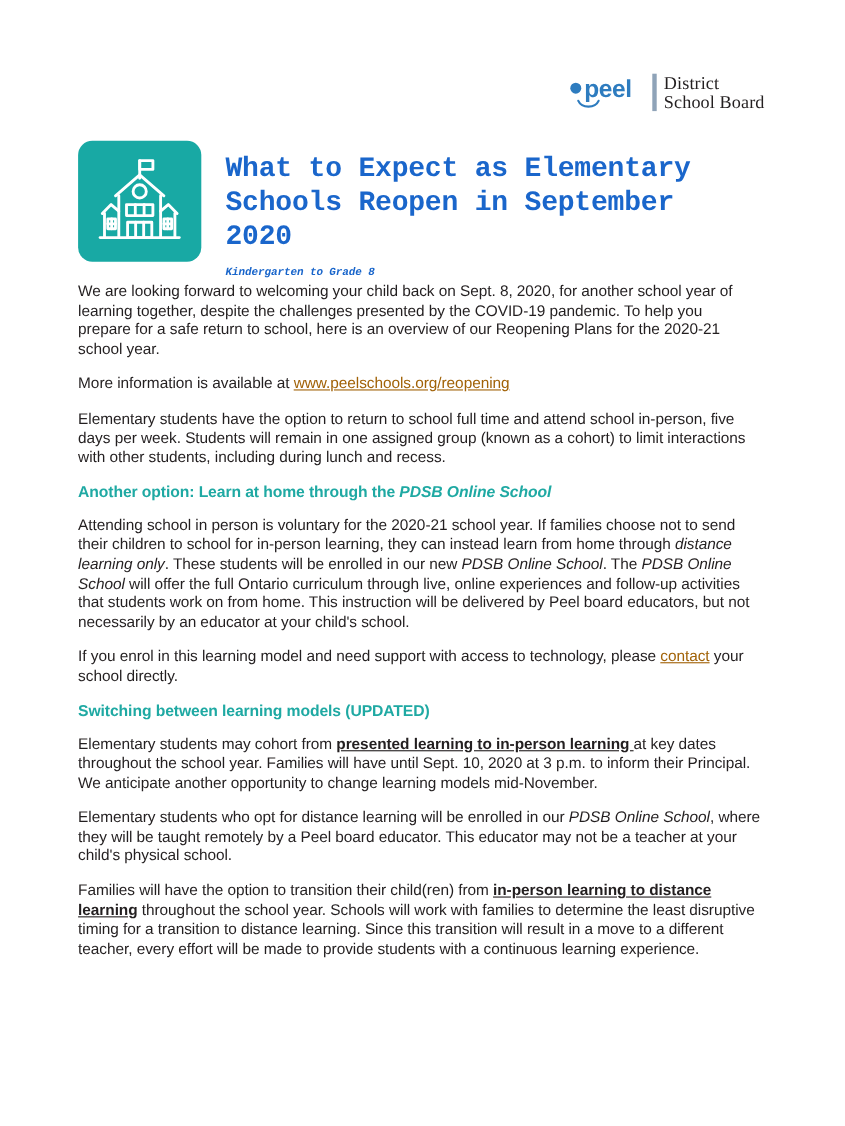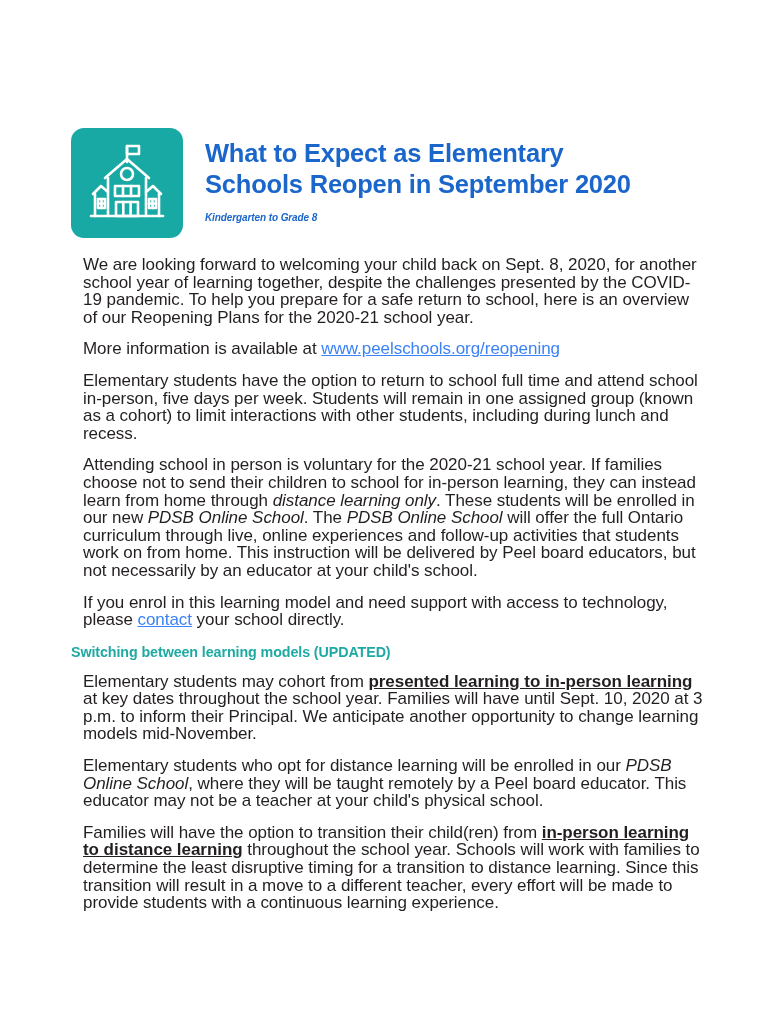--- a/index.html
+++ b/index.html
@@ -52,20 +52,21 @@
   .logo-words span { display: block; white-space: nowrap; }
 
   
   .header {
     position: absolute;
     top: 128px;
     left: 71px;
     width: 625px;
     display: flex;
     align-items: flex-start;
+    font-family: Liberation Mono, monospace;
   }
   .header-icon {
     width: 112px;
     height: 110px;
     background: #18a9a4;
     border-radius: 13px;
     flex: 0 0 auto;
     display: flex;
     align-items: center;
     justify-content: center;
@@ -93,22 +94,22 @@
 
   
   .content {
     position: absolute;
     top: 256px;
     left: 71px;
     width: 622px;
   }
 
   p.para {
-    margin: 0 0 14px 12px;
-    font-size: 17px;
+    margin: 0 0 14px 0;
+    font-size: 14px;
     line-height: 17.6px;
     color: #231f20;
     letter-spacing: -0.05px;
   }
   p.para:last-child { margin-bottom: 0; }
 
   .intro { width: 614px; }
 
   h2.section-heading {
     margin: 14px 0 12px 0;
@@ -123,34 +124,46 @@
   }
 
   .indent {
     margin-left: 2px;
     width: 620px;
   }
 
   .gap-before { margin-top: 20px; }
 
   a.link {
-    color: #3b82f6;
+    color: #a16207;
     text-decoration: underline;
   }
   em { font-style: italic; }
   .bold-underline {
     font-weight: bold;
     text-decoration: underline;
   }
 </style>
 </head>
 <body>
 
 <div class="page">
 
+  <div class="logo-block">
+    <svg class="logo-mark" width="96" height="46" viewBox="0 0 96 46">
+      <circle cx="11" cy="18" r="6.5" fill="#2e7cbf"></circle>
+      <text x="21" y="28" font-family="Liberation Sans, sans-serif" font-size="29" font-weight="bold" fill="#2e7cbf" letter-spacing="-0.5">peel</text>
+      <path d="M14 33 C18 42, 34 42, 38 33" stroke="#2e7cbf" stroke-width="2.6" fill="none" stroke-linecap="round"></path>
+    </svg>
+    <div class="logo-divider"></div>
+    <div class="logo-words">
+      <span>District</span>
+      <span>School Board</span>
+    </div>
+  </div>
 
   <div class="header">
     <div class="header-icon">
       <svg width="80" height="82" viewBox="0 0 80 82">
         <g fill="none" stroke="#ffffff" stroke-width="2.6" stroke-linejoin="round" stroke-linecap="round">
 
           <line x1="40" y1="4" x2="40" y2="20"></line>
           <rect x="40" y="4" width="12" height="8"></rect>
 
           <path d="M18 36 L40 17 L62 36"></path>
@@ -193,20 +206,23 @@
   <div class="content">
 
     <p class="para intro">We are looking forward to welcoming your child back on Sept. 8, 2020, for another school year of learning together, despite the challenges presented by the COVID-19 pandemic. To help you prepare for a safe return to school, here is an overview of our Reopening Plans for the 2020-21 school year.</p>
 
     <p class="para">
       <span>More information is available at </span><a class="link" href="#">www.peelschools.org/reopening</a>
     </p>
 
     <p class="para indent">Elementary students have the option to return to school full time and attend school in-person, five days per week. Students will remain in one assigned group (known as a cohort) to limit interactions with other students, including during lunch and recess.</p>
 
+    <h2 class="section-heading gap-before">
+      <span>Another option: Learn at home through the </span><em>PDSB Online School</em>
+    </h2>
 
     <p class="para indent"><span>Attending school in person is voluntary for the 2020-21 school year. If families choose not to send their children to school for in-person learning, they can instead learn from home through </span><em>distance learning only</em><span>. These students will be enrolled in our new </span><em>PDSB Online School</em><span>. The </span><em>PDSB Online School</em><span> will offer the full Ontario curriculum through live, online experiences and follow-up activities that students work on from home. This instruction will be delivered by Peel board educators, but not necessarily by an educator at your child's school.</span></p>
 
     <p class="para indent"><span>If you enrol in this learning model and need support with access to technology, please </span><a class="link" href="#">contact</a><span> your school directly.</span></p>
 
     <h2 class="section-heading gap-before">Switching between learning models (UPDATED)</h2>
 
     <p class="para indent"><span>Elementary students may cohort from </span><span class="bold-underline">presented learning to in-person learning </span><span>at key dates throughout the school year. Families will have until Sept. 10, 2020 at 3 p.m. to inform their Principal. We anticipate another opportunity to change learning models mid-November.</span></p>
 
     <p class="para indent"><span>Elementary students who opt for distance learning will be enrolled in our </span><em>PDSB Online School</em><span>, where they will be taught remotely by a Peel board educator. This educator may not be a teacher at your child's physical school.</span></p>

